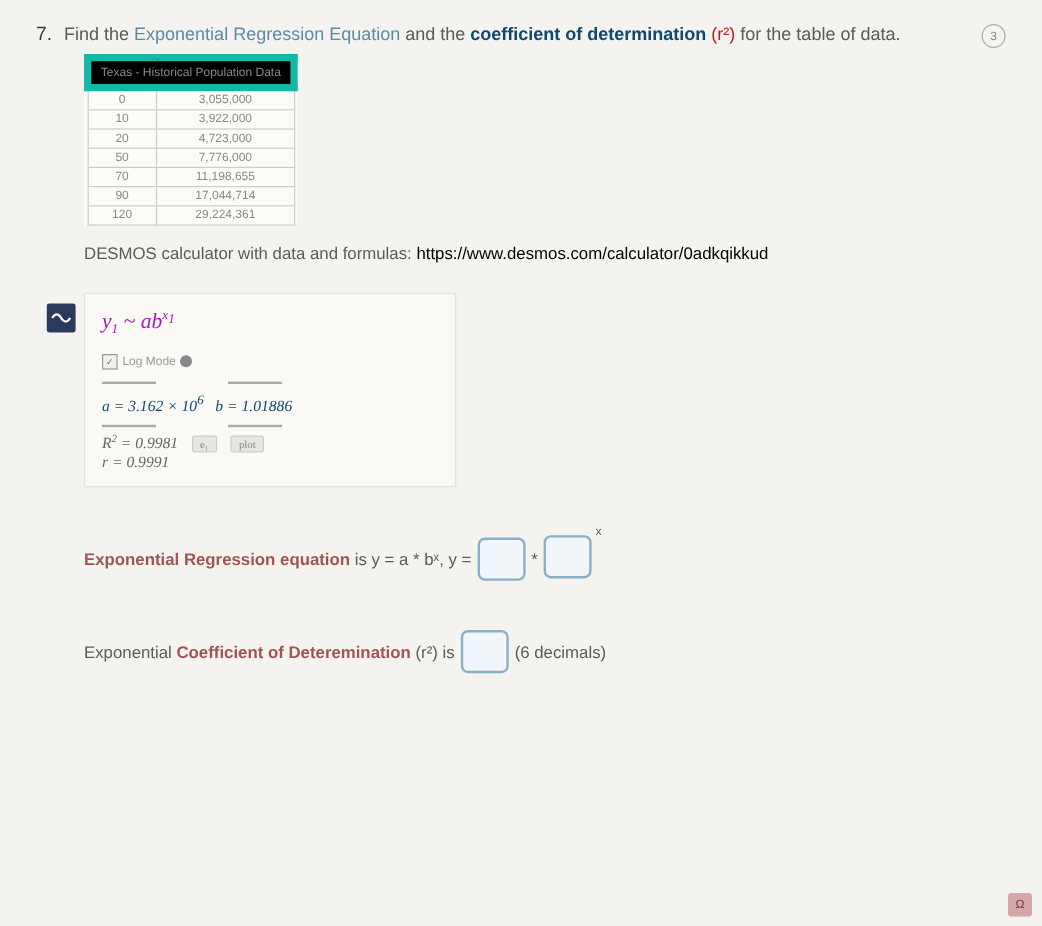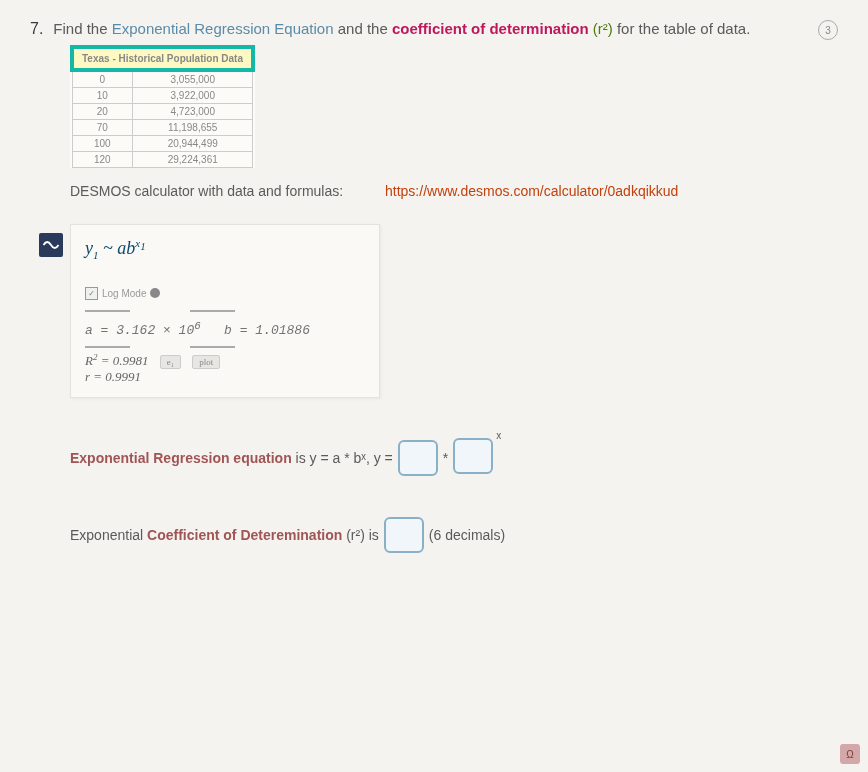--- a/index.html
+++ b/index.html
@@ -25,25 +25,25 @@
     }
     .question-text {
       font-size: 15px;
       color: #5a5a5a;
       flex: 1;
     }
     .term-link {
       color: #5a8ba8;
     }
     .highlight-term {
-      color: #be185d;
+      color: #0c4a6e;
       font-weight: bold;
     }
     .r2-term {
-      color: #4d7c0f;
+      color: #b91c1c;
     }
     .circle-badge {
       width: 18px;
       height: 18px;
       border: 1px solid #aaa;
       border-radius: 50%;
       font-size: 10px;
       display: inline-flex;
       align-items: center;
       justify-content: center;
@@ -51,45 +51,44 @@
       flex-shrink: 0;
     }
     .data-table {
       border-collapse: collapse;
       margin-left: 40px;
       margin-top: 5px;
       background: #fdfbf8;
       font-size: 10px;
     }
     .data-table th {
-      border: 4px solid #14b8a6;
+      border: 6px solid #14b8a6;
       padding: 3px 8px;
       color: #888;
-      font-weight: bold;
-      background: #fef9c3;
+      font-weight: normal;
+      background: #000000;
       font-size: 10px;
     }
     .data-table .title-row th {
       text-align: left;
       padding: 4px 8px;
     }
     .data-table td {
       border: 1px solid #ccc;
       padding: 2px 8px;
       text-align: center;
       color: #888;
     }
     .desmos-line {
       margin: 15px 0 25px 40px;
       font-size: 14px;
       color: #5a5a5a;
     }
     .desmos-link {
-      color: #c2410c;
-      margin-left: 38px;
+      color: #000000;
     }
     .formula-panel {
       margin-left: 40px;
       width: 280px;
       background: #fbf9f6;
       border: 1px solid #e5e3e0;
       padding: 12px 14px;
       box-shadow: 1px 1px 3px rgba(0,0,0,0.05);
       position: relative;
     }
@@ -106,22 +105,22 @@
       justify-content: center;
     }
     .wave-icon svg {
       width: 18px;
       height: 18px;
     }
     .formula-main {
       font-family: 'Times New Roman', serif;
       font-size: 18px;
       font-style: italic;
-      color: #0c4a6e;
-      margin-bottom: 26px;
+      color: #a21caf;
+      margin-bottom: 14px;
     }
     .formula-main sub { font-size: 11px; }
     .formula-main sup { font-size: 11px; }
     .log-mode {
       font-size: 10px;
       color: #999;
       display: flex;
       align-items: center;
       gap: 4px;
       margin-bottom: 10px;
@@ -138,24 +137,24 @@
       color: #6a8a5a;
     }
     .stat-badge {
       width: 10px;
       height: 10px;
       border-radius: 50%;
       background: #888;
       display: inline-block;
     }
     .param-row {
-      font-family: Liberation Mono, monospace;
+      font-family: Liberation Serif, serif;
       font-size: 13px;
       font-style: italic;
-      color: #737373;
+      color: #0c4a6e;
       margin: 8px 0;
     }
     .r-stats {
       font-family: 'Times New Roman', serif;
       font-size: 13px;
       font-style: italic;
       color: #666;
     }
     .r-stats sup { font-size: 9px; }
     .small-btn {
@@ -230,26 +229,30 @@
       </tr>
       <tr>
         <td>10</td>
         <td>3,922,000</td>
       </tr>
       <tr>
         <td>20</td>
         <td>4,723,000</td>
       </tr>
       <tr>
+        <td>50</td>
+        <td>7,776,000</td>
+      </tr>
+      <tr>
         <td>70</td>
         <td>11,198,655</td>
       </tr>
       <tr>
-        <td>100</td>
-        <td>20,944,499</td>
+        <td>90</td>
+        <td>17,044,714</td>
       </tr>
       <tr>
         <td>120</td>
         <td>29,224,361</td>
       </tr>
     </tbody>
 </table>
 
 <div class="desmos-line">
   <span>DESMOS calculator with data and formulas: </span><span class="desmos-link">https://www.desmos.com/calculator/0adkqikkud</span>

